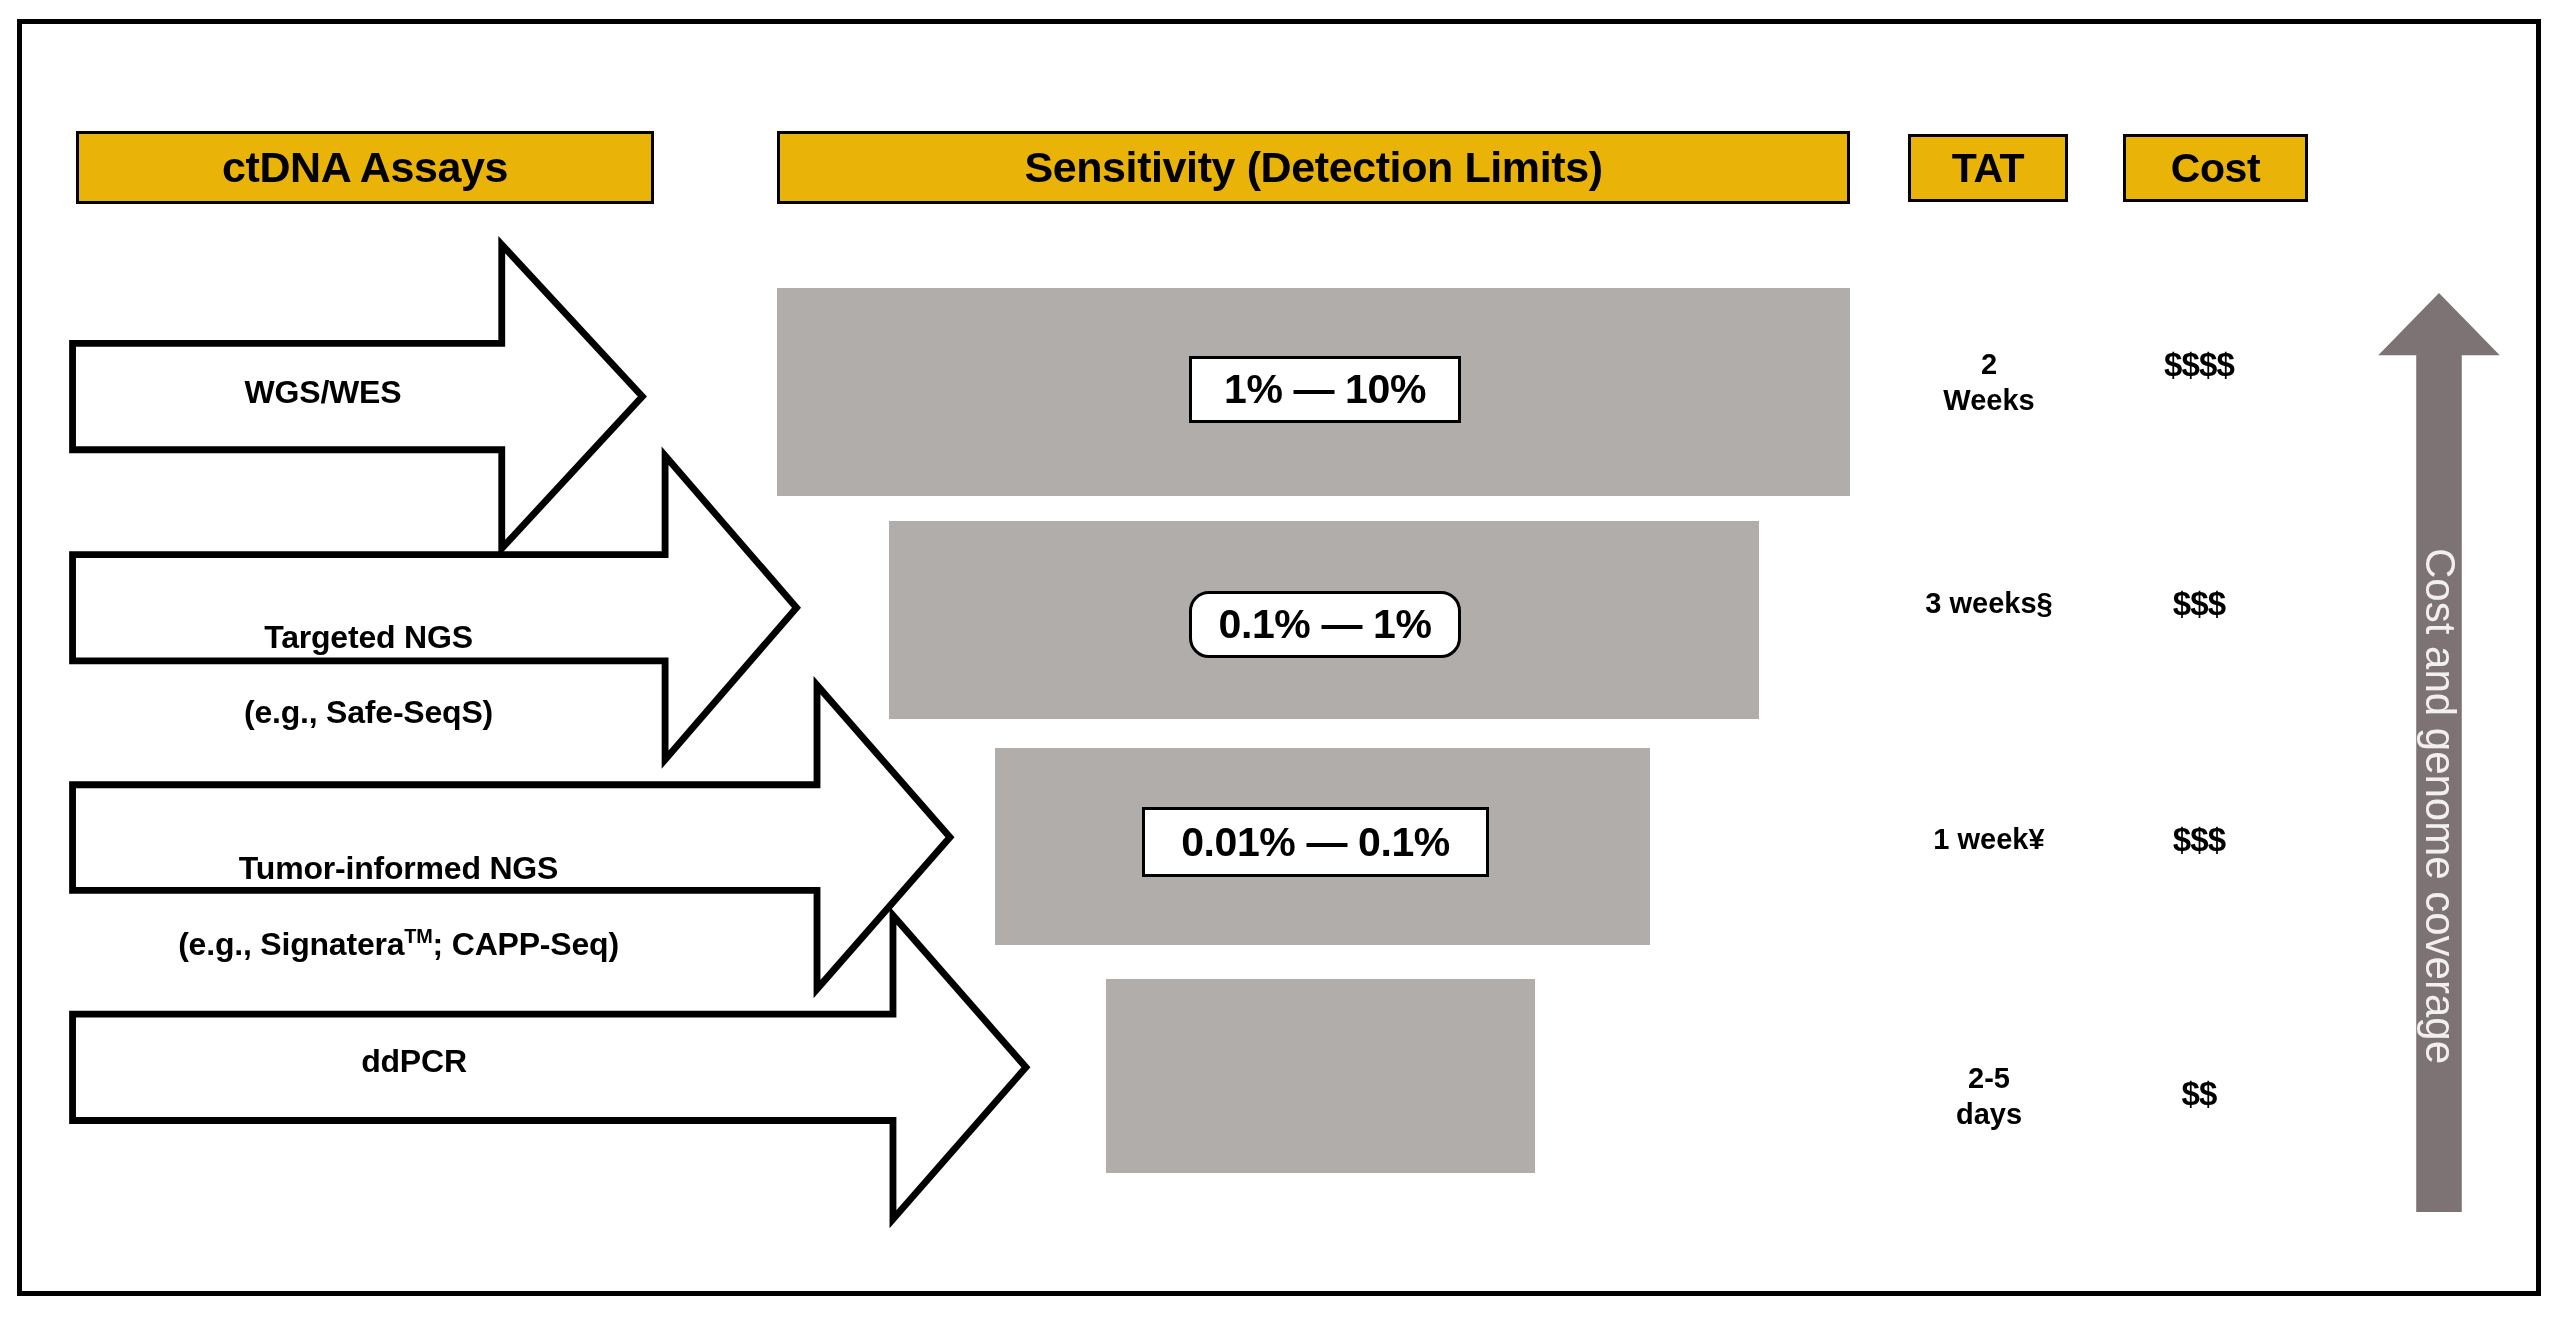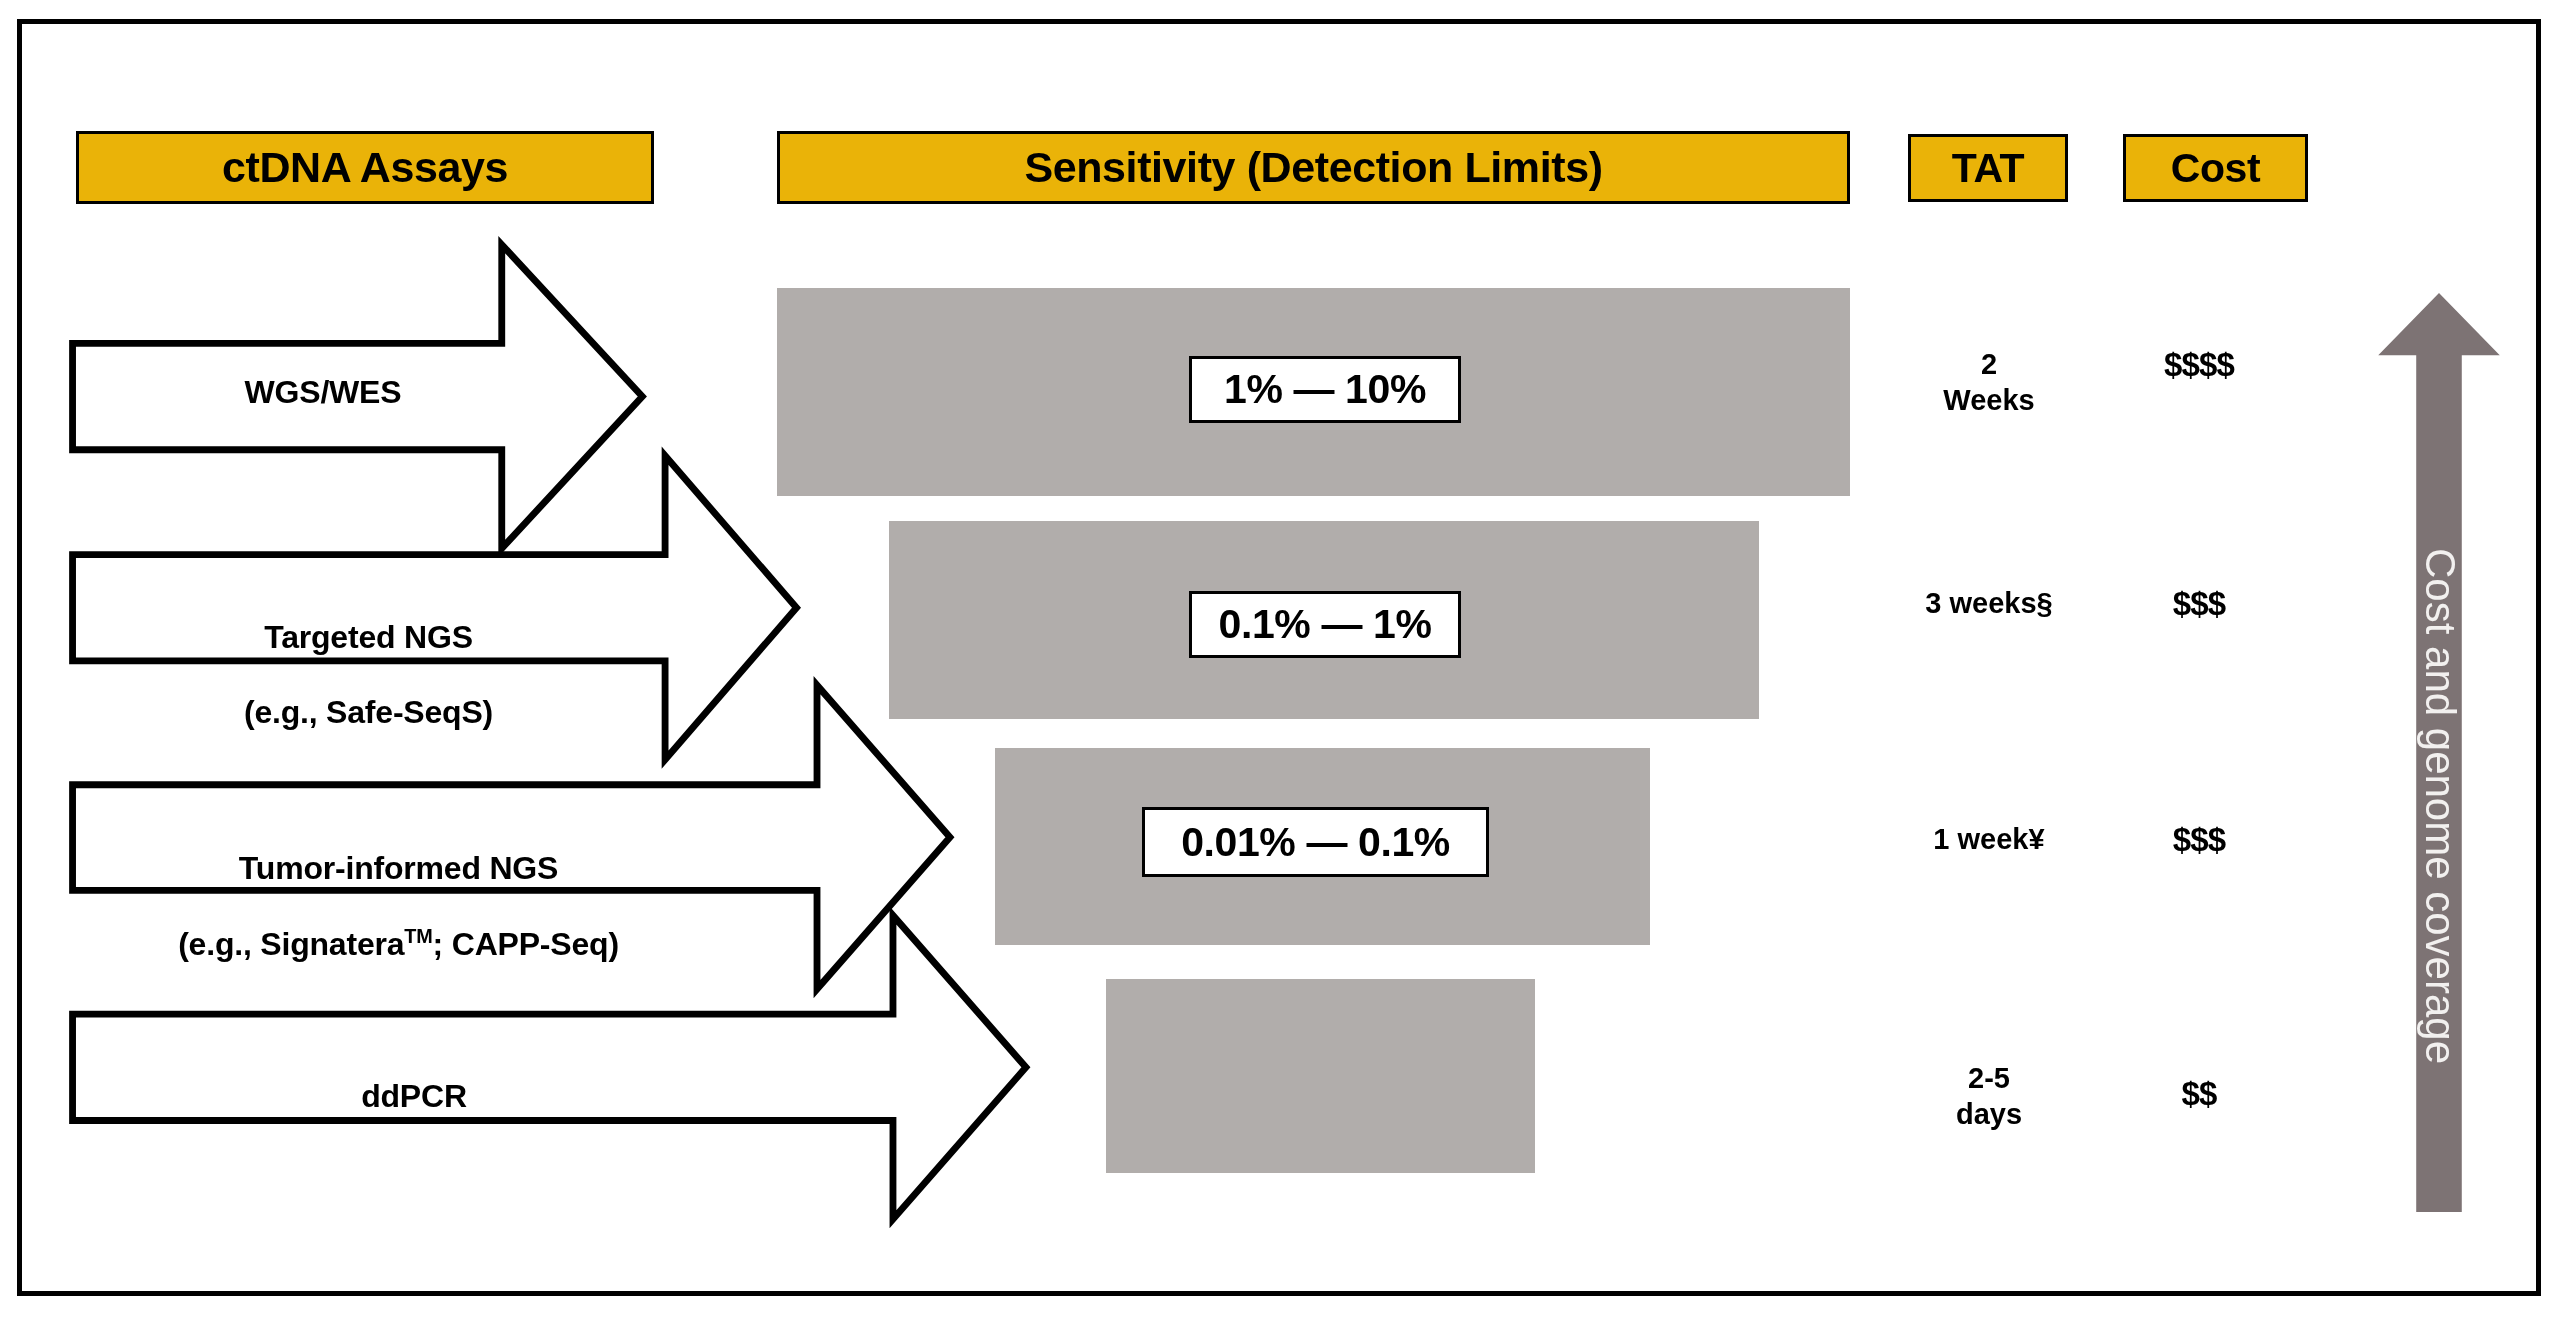--- a/index.html
+++ b/index.html
@@ -68,21 +68,21 @@
     font-weight: bold;
     font-size: 32px;
     line-height: 1.18;
     text-align: center;
     white-space: pre-line;
     letter-spacing: -0.2px;
   }
   #assay-label-0 { left: 72px; top: 374px; width: 502px; }
   #assay-label-1 { left: 72px; top: 581px; width: 593px; }
   #assay-label-2 { left: 72px; top: 812px; width: 653px; }
-  #assay-label-3 { left: 72px; top: 1043px; width: 684px; margin-top: 35px; }
+  #assay-label-3 { left: 72px; top: 1043px; width: 684px; }
   .tm { font-size: 0.62em; vertical-align: super; }
 
   
   .sens-bar {
     position: absolute;
     background: #b1adab;
   }
   #sens-bar-0 { left: 777px; top: 288px;  width: 1073px; height: 208px; }
   #sens-bar-1 { left: 889px; top: 521px;  width: 870px; height: 198px; }
   #sens-bar-2 { left: 995px; top: 748px;  width: 655px;  height: 197px; }
@@ -95,21 +95,21 @@
     border: 3.8px solid #000000;
     box-sizing: border-box;
     display: flex;
     align-items: center;
     justify-content: center;
     font-weight: bold;
     color: #000000;
     letter-spacing: -0.4px;
   }
   #sens-box-0 { left: 1189px; top: 356px;  width: 272px; height: 67px;  font-size: 41px; }
-  #sens-box-1 { left: 1189px; top: 591px;  width: 272px; height: 67px;  font-size: 41px; }
+  #sens-box-1 { left: 1189px; top: 591px;  width: 272px; height: 67px;  font-size: 41px; border-radius: 20px; }
   #sens-box-2 { left: 1142px; top: 807px; width: 347px; height: 70px;  font-size: 41px; }
   #sens-box-3 { left: 1114px; top: 1040px; width: 405px; height: 73px;  font-size: 41px; }
 
   
   .tat-cell {
     position: absolute;
     width: 236px;
     text-align: center;
     color: #000000;
     font-weight: bold;

